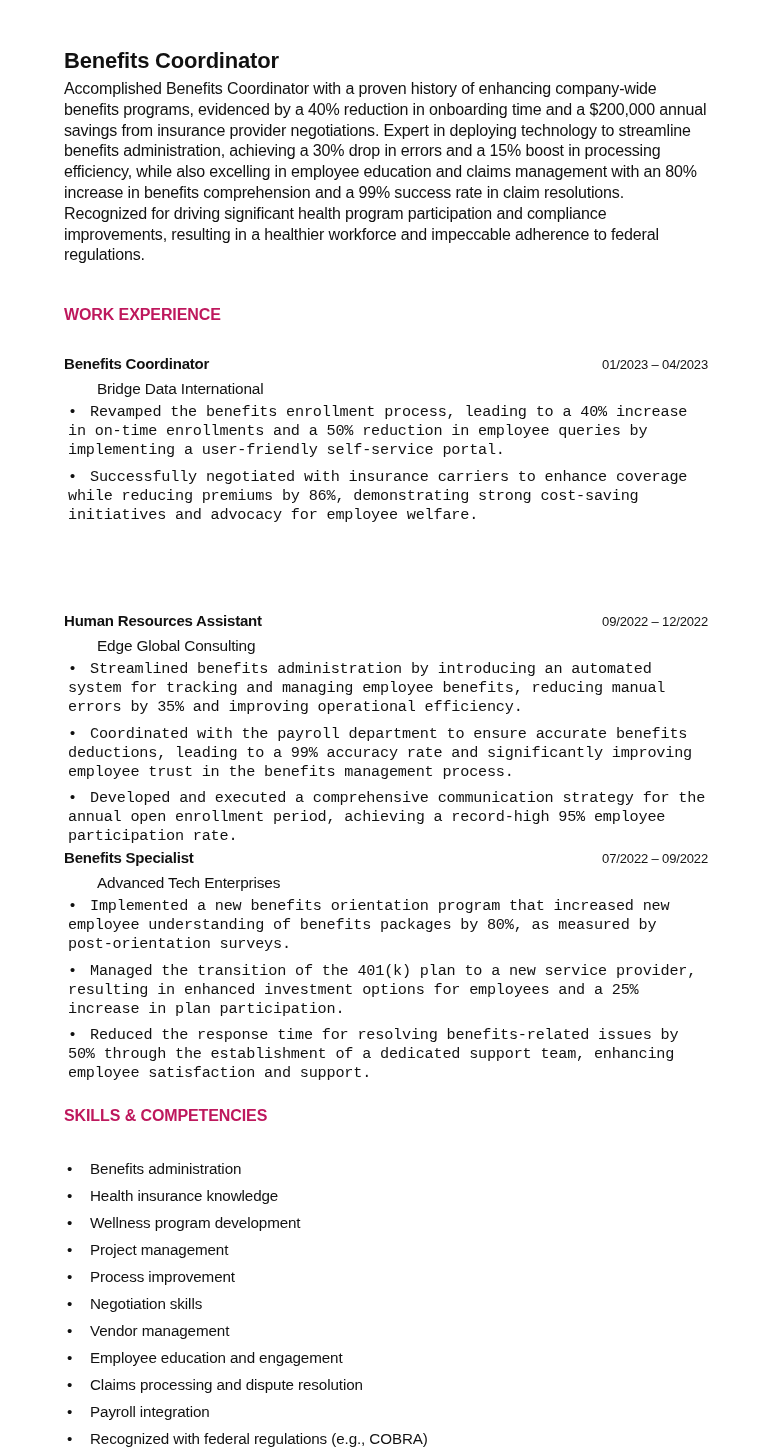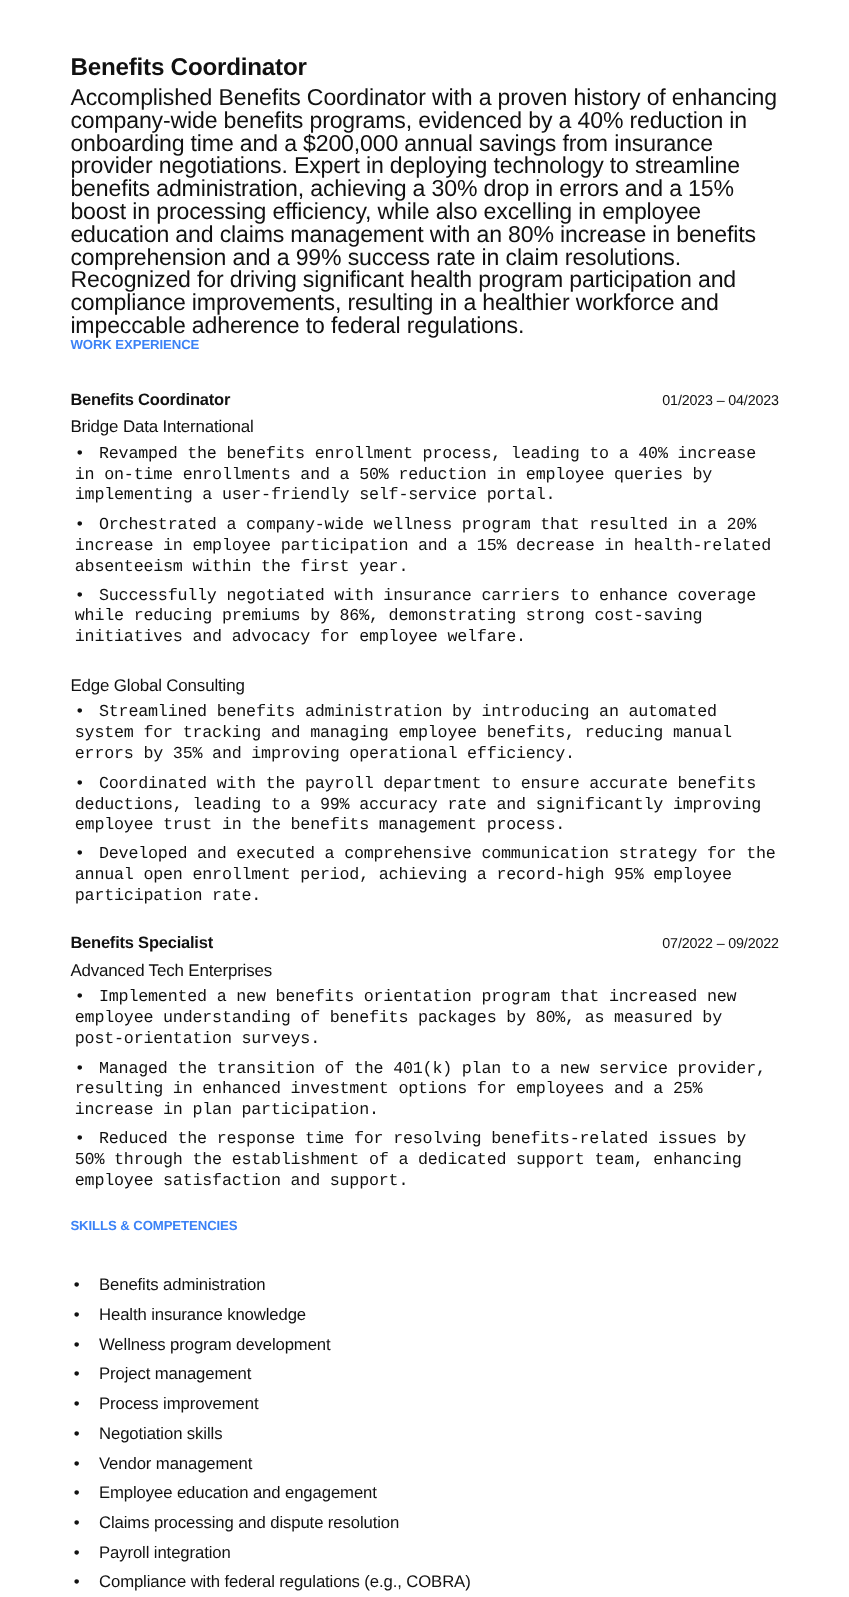--- a/index.html
+++ b/index.html
@@ -20,31 +20,31 @@
       width: 644px;
     }
     .name {
       font-size: 22px;
       font-weight: bold;
       margin: 0;
       line-height: 28px;
       letter-spacing: -0.2px;
     }
     .summary {
-      font-size: 21px;
+      font-size: 16px;
       line-height: 20.8px;
       margin: 4px 0 0 0;
       letter-spacing: -0.15px;
     }
     .section-title {
-      font-size: 12px;
+      font-size: 16px;
       text-transform: uppercase;
       letter-spacing: -0.1px;
       margin: 0;
-      color: #3b82f6;
+      color: #be185d;
       text-align: center;
     }
     .work-title {
       position: absolute;
       top: 306px;
       left: 64px;
     }
     .skills-title {
       position: absolute;
       top: 1107px;
@@ -68,20 +68,21 @@
     }
     .job-dates {
       font-size: 13px;
       letter-spacing: -0.15px;
     }
     .company {
       font-size: 15.4px;
       line-height: 22px;
       letter-spacing: -0.15px;
       margin-top: 1px;
+      margin-left: 33px;
     }
     .bullets {
       list-style: none;
       margin: 3px 0 0 4px;
       padding: 0;
     }
     .bullets li {
       font-size: 15.2px;
       line-height: 19px;
       margin-bottom: 7.5px;
@@ -124,26 +125,29 @@
 <h2 class="section-title work-title">WORK EXPERIENCE</h2>
 
 <div class="job" style="top:355px;">
   <div class="job-header">
     <span class="job-title">Benefits Coordinator</span>
     <span class="job-dates">01/2023 – 04/2023</span>
   </div>
   <div class="company">Bridge Data International</div>
   <ul class="bullets">
     <li><span class="dot">•</span><span>Revamped the benefits enrollment process, leading to a 40% increase in on-time enrollments and a 50% reduction in employee queries by implementing a user-friendly self-service portal.</span></li>
-    <li><span class="dot">•</span><span>Orchestrated a company-wide wellness program that resulted in a 20% increase in employee participation and a 15% decrease in health-related absenteeism within the first year.</span></li>
     <li><span class="dot">•</span><span>Successfully negotiated with insurance carriers to enhance coverage while reducing premiums by 86%, demonstrating strong cost-saving initiatives and advocacy for employee welfare.</span></li>
   </ul>
 </div>
 
 <div class="job" style="top:612px;">
+  <div class="job-header">
+    <span class="job-title">Human Resources Assistant</span>
+    <span class="job-dates">09/2022 – 12/2022</span>
+  </div>
   <div class="company">Edge Global Consulting</div>
   <ul class="bullets">
     <li><span class="dot">•</span><span>Streamlined benefits administration by introducing an automated system for tracking and managing employee benefits, reducing manual errors by 35% and improving operational efficiency.</span></li>
     <li><span class="dot">•</span><span>Coordinated with the payroll department to ensure accurate benefits deductions, leading to a 99% accuracy rate and significantly improving employee trust in the benefits management process.</span></li>
     <li><span class="dot">•</span><span>Developed and executed a comprehensive communication strategy for the annual open enrollment period, achieving a record-high 95% employee participation rate.</span></li>
   </ul>
 </div>
 
 <div class="job" style="top:849px;">
   <div class="job-header">
@@ -164,14 +168,14 @@
   <li><span class="dot">•</span><span>Benefits administration</span></li>
   <li><span class="dot">•</span><span>Health insurance knowledge</span></li>
   <li><span class="dot">•</span><span>Wellness program development</span></li>
   <li><span class="dot">•</span><span>Project management</span></li>
   <li><span class="dot">•</span><span>Process improvement</span></li>
   <li><span class="dot">•</span><span>Negotiation skills</span></li>
   <li><span class="dot">•</span><span>Vendor management</span></li>
   <li><span class="dot">•</span><span>Employee education and engagement</span></li>
   <li><span class="dot">•</span><span>Claims processing and dispute resolution</span></li>
   <li><span class="dot">•</span><span>Payroll integration</span></li>
-  <li><span class="dot">•</span><span>Compliance with federal regulations (e.g., COBRA)</span></li>
+  <li><span class="dot">•</span><span>Recognized with federal regulations (e.g., COBRA)</span></li>
 </ul>
 
 </body></html>

